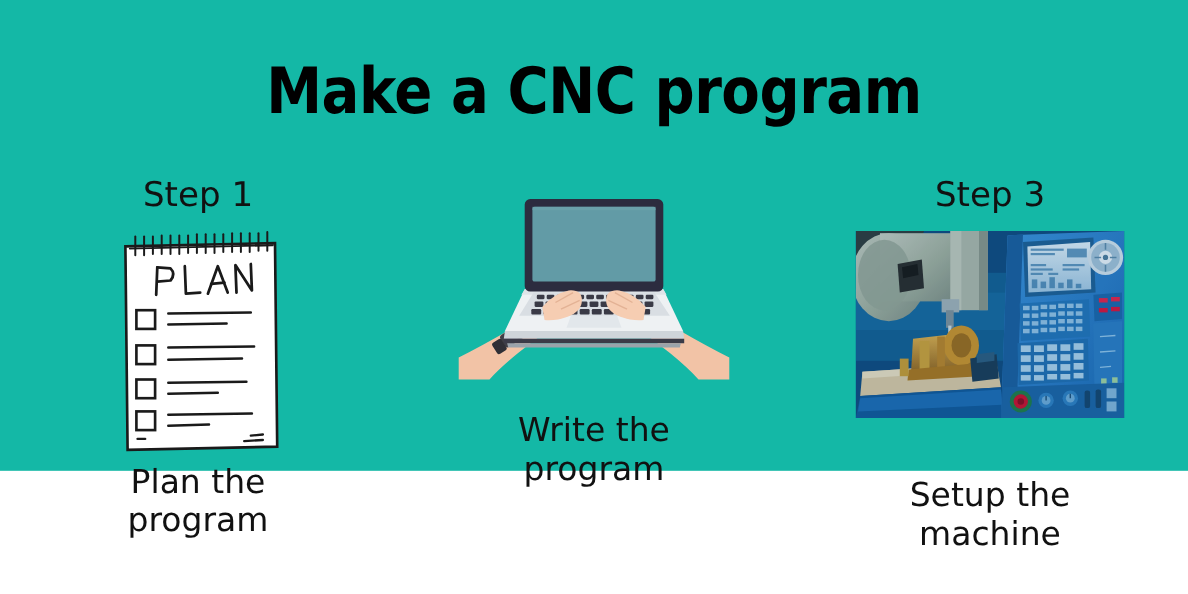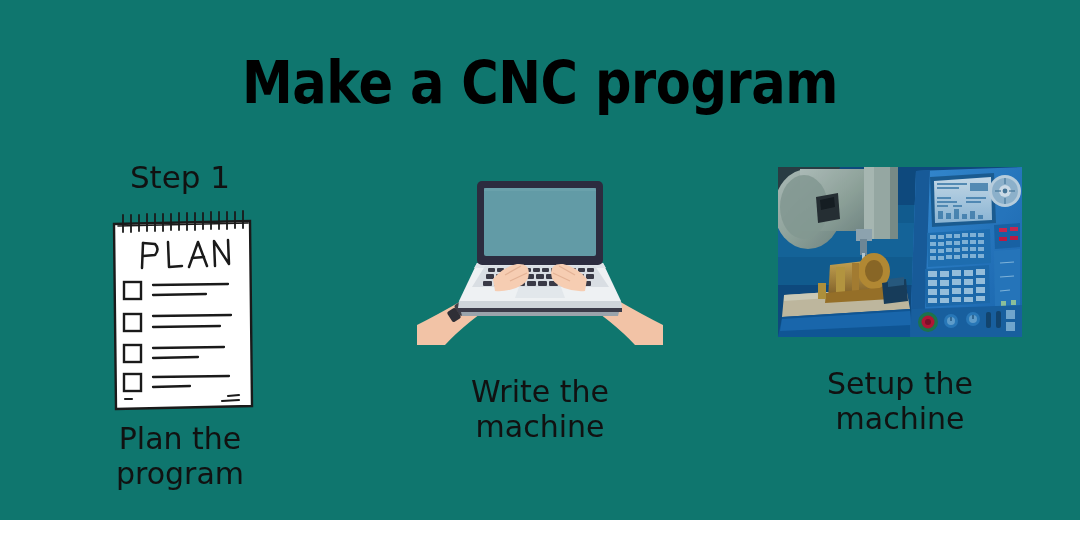--- a/index.html
+++ b/index.html
@@ -11,22 +11,22 @@
   body {
     width: 1080px;
     height: 540px;
     overflow: hidden;
     font-family: "Liberation Sans", sans-serif;
     color: #111111;
   }
   .slide {
     position: relative;
     width: 1080px;
-    height: 520px;
-    background: #0f766e;
+    height: 428px;
+    background: #14b8a6;
   }
 
   
   .title {
     position: absolute;
     left: 0;
     top: 52px;
     width: 1080px;
     text-align: center;
     font-family: "DejaVu Sans", sans-serif;
@@ -78,21 +78,21 @@
     font-weight: 400;
     font-size: 30px;
     line-height: 1.17;
     color: #111111;
     text-align: center;
     margin-top: 14px;
     white-space: pre-line;
   }
   .col-1 .caption { margin-top: 26px; }
   .col-2 .caption { margin-top: 22px; }
-  .col-3 .caption { margin-top: 14px; }
+  .col-3 .caption { margin-top: 38px; }
 
   
   .notepad { position: relative; width: 165px; height: 205px; }
   .notepad svg { display: block; }
 
   
   .laptop { position: relative; width: 250px; height: 180px; }
   .laptop svg { display: block; }
 
   
@@ -286,24 +286,25 @@
               <path d="M172 112 Q162 100 148 97 Q136 96 136 106 Q136 116 149 121
                        Q160 125 170 124 Z" fill="#f6cdb2"></path>
               <path d="M160 108 L144 99" stroke="#e3b295" stroke-width="1.3" fill="none"></path>
               <path d="M155 114 L138 106" stroke="#e3b295" stroke-width="1.3" fill="none"></path>
             </g>
           </svg>
         </div>
       </div>
 
       <div class="caption">Write the
-machine</div>
+program</div>
     </div>
 
     <div class="col col-3">
+      <div class="step-label">Step 3</div>
 
       <div class="art">
         <div class="photo">
           <svg width="244" height="170" viewBox="0 0 244 170">
             <defs>
               <linearGradient id="blueBody" x1="0" y1="0" x2="0" y2="1">
                 <stop offset="0" stop-color="#1b74bd"></stop>
                 <stop offset="1" stop-color="#0d4f8e"></stop>
               </linearGradient>
               <linearGradient id="panelGrad" x1="0" y1="0" x2="1" y2="1">

